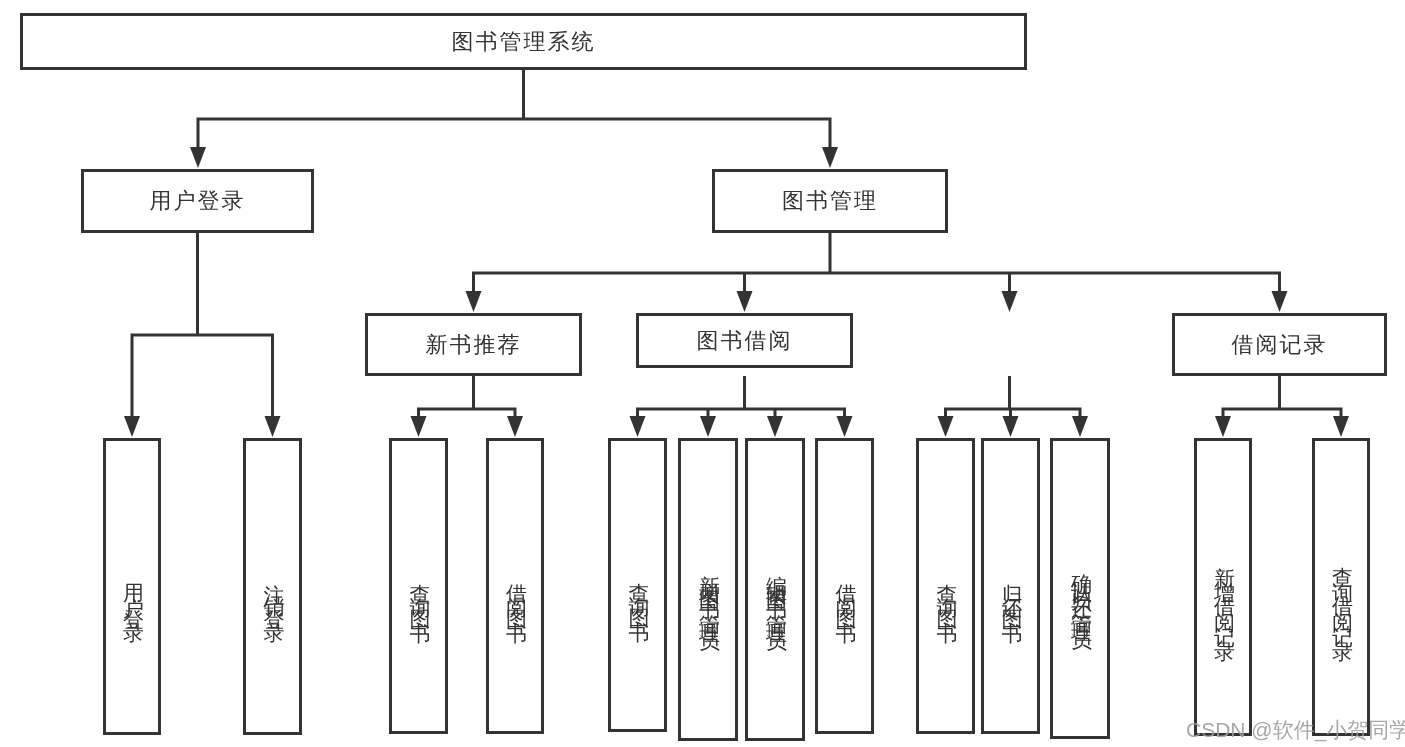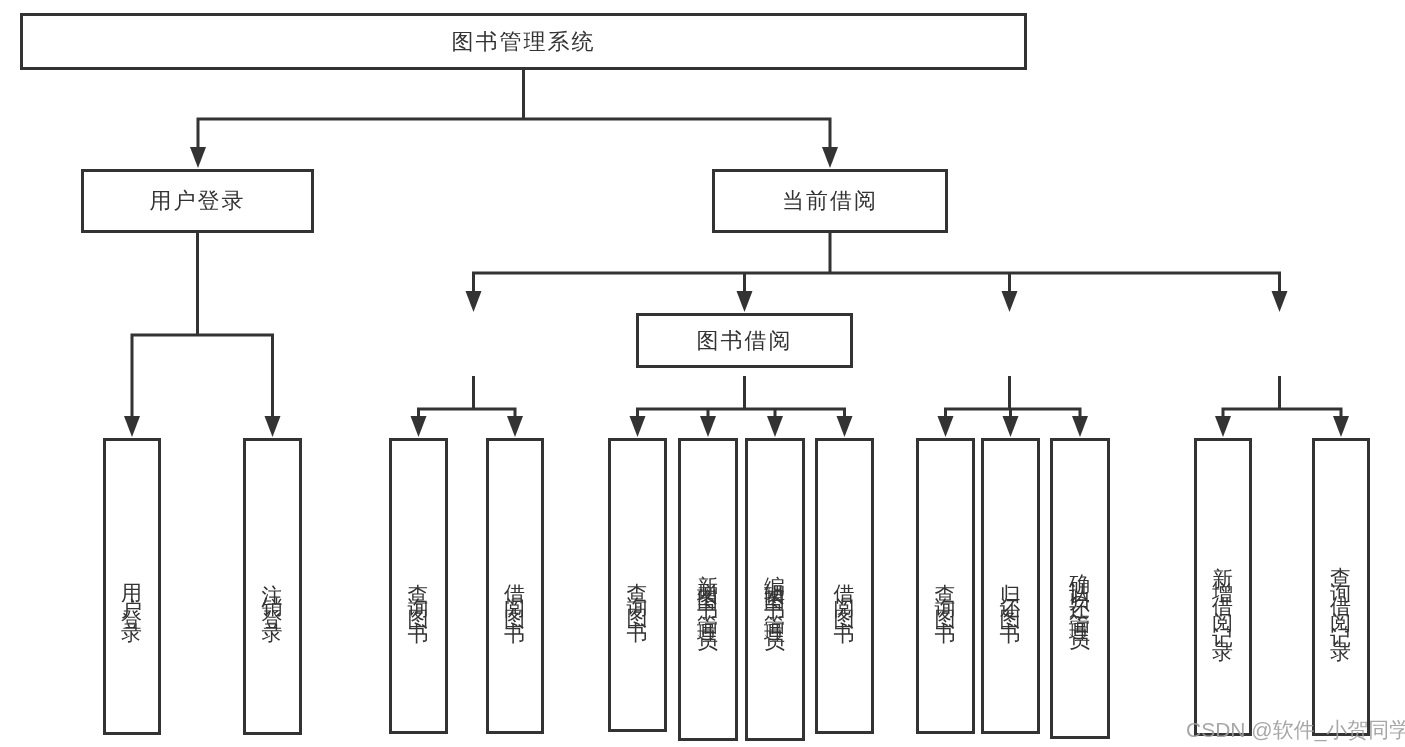--- a/index.html
+++ b/index.html
@@ -2,21 +2,21 @@
 <html><head>
 <meta charset="utf-8">
 <style>
   html,body{margin:0;padding:0;background:#ffffff;}
   .canvas{
     position:relative;width:1405px;height:747px;background:#ffffff;
     font-family:"Liberation Sans",sans-serif;color:#333333;overflow:hidden;
   }
   .hbox,.vbox{
     position:absolute;box-sizing:border-box;border:3px solid #333333;
-    background:#ffffff;display:flex;align-items:center;justify-content:center;
+    background:#ffffff;display:flex;align-items:center;justify-content:center;font-family:Liberation Mono, monospace;
   }
   .hbox .lbl{font-size:22px;letter-spacing:2px;color:#333333;white-space:nowrap;}
   .vbox .vlbl{
     writing-mode:vertical-rl;text-orientation:mixed;
     font-size:21px;line-height:1;color:#333333;white-space:nowrap;
   }
   .v4{letter-spacing:13px;margin-bottom:-13px;}
   .v6{letter-spacing:15px;margin-bottom:-15px;}
   .v9{letter-spacing:8px;margin-bottom:-8px;}
   svg.connectors{position:absolute;left:0;top:0;z-index:1;}
@@ -61,25 +61,31 @@
     </svg>
 
   <div class="hbox" style="left:20px;top:13px;width:1007px;height:57px">
     <span class="lbl">图书管理系统</span>
   </div>
 
   <div class="hbox" style="left:81px;top:169px;width:233px;height:64px">
     <span class="lbl">用户登录</span>
   </div>
   <div class="hbox" style="left:712px;top:169px;width:236px;height:64px">
-    <span class="lbl">当前借阅</span>
+    <span class="lbl">图书管理</span>
   </div>
 
+  <div class="hbox" style="left:365px;top:313px;width:217px;height:63px">
+    <span class="lbl">新书推荐</span>
+  </div>
   <div class="hbox" style="left:636px;top:313px;width:217px;height:55px">
     <span class="lbl">图书借阅</span>
+  </div>
+  <div class="hbox" style="left:1172px;top:313px;width:215px;height:63px">
+    <span class="lbl">借阅记录</span>
   </div>
 
   <div class="vbox" style="left:103px;top:438px;width:58px;height:297px">
     <span class="vlbl v4">用户登录</span>
   </div>
   <div class="vbox" style="left:243px;top:438px;width:59px;height:297px">
     <span class="vlbl v4">注销登录</span>
   </div>
 
   <div class="vbox" style="left:389px;top:438px;width:59px;height:296px">

